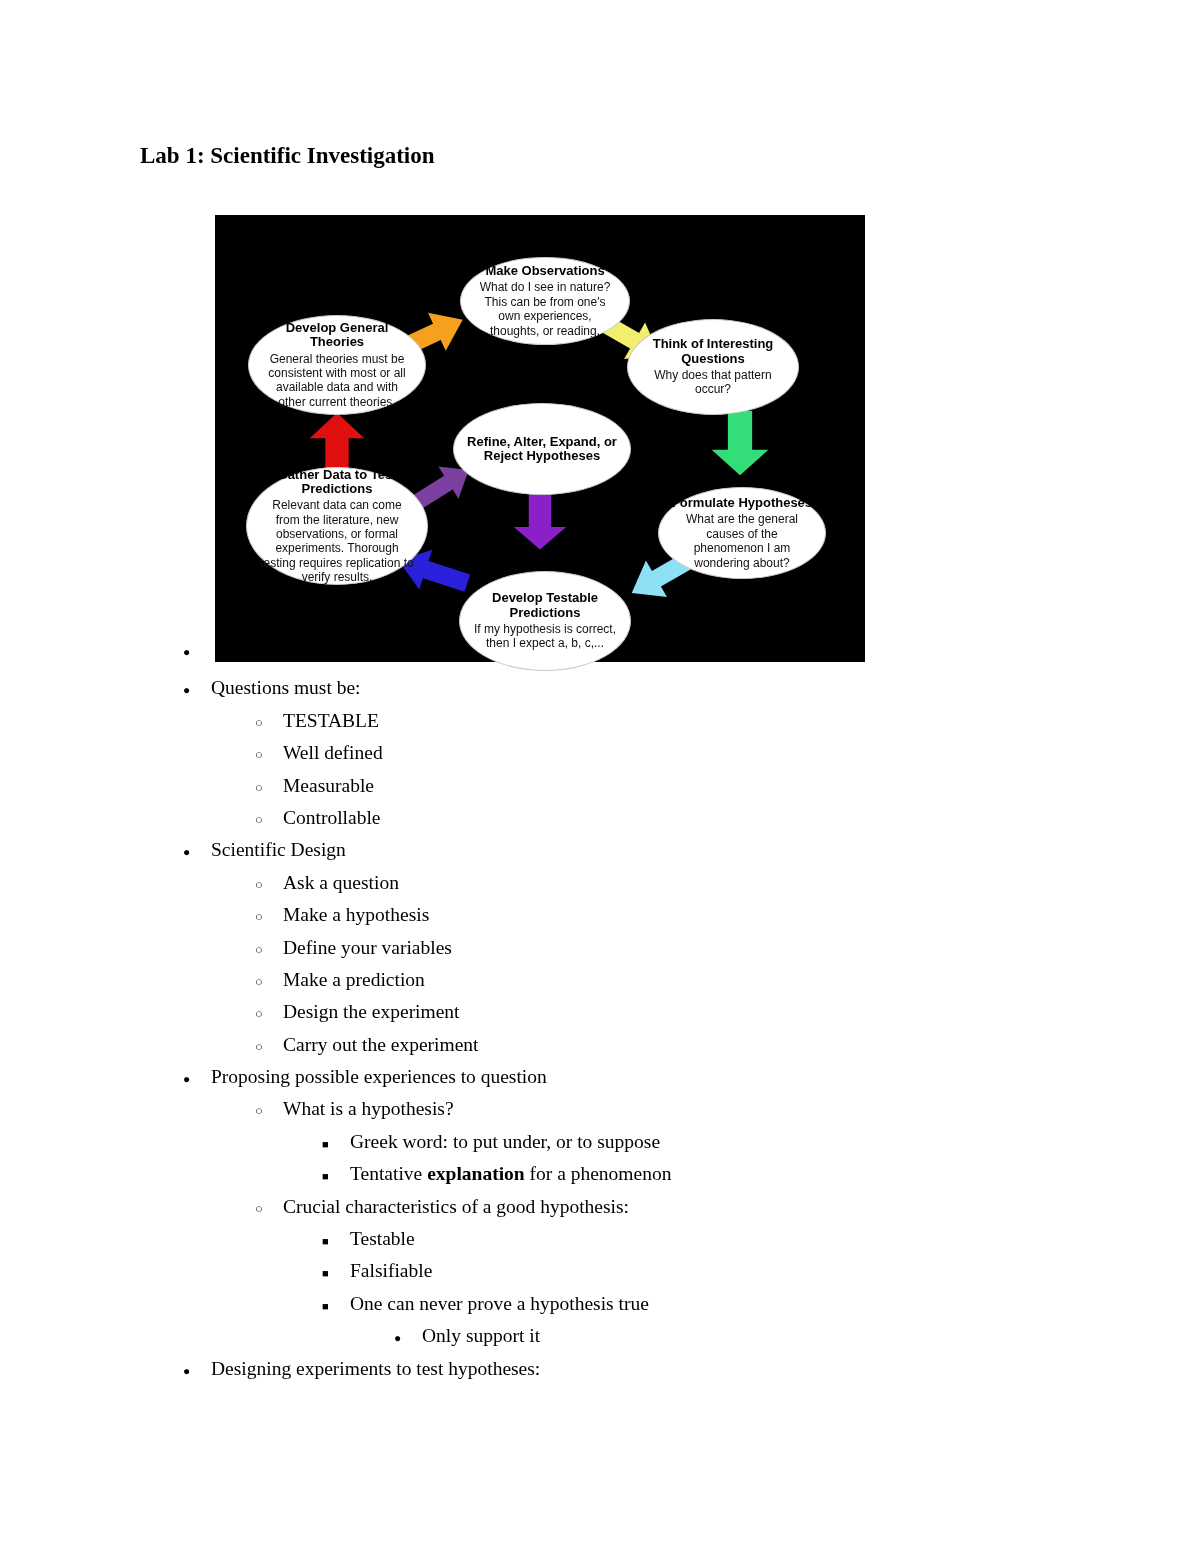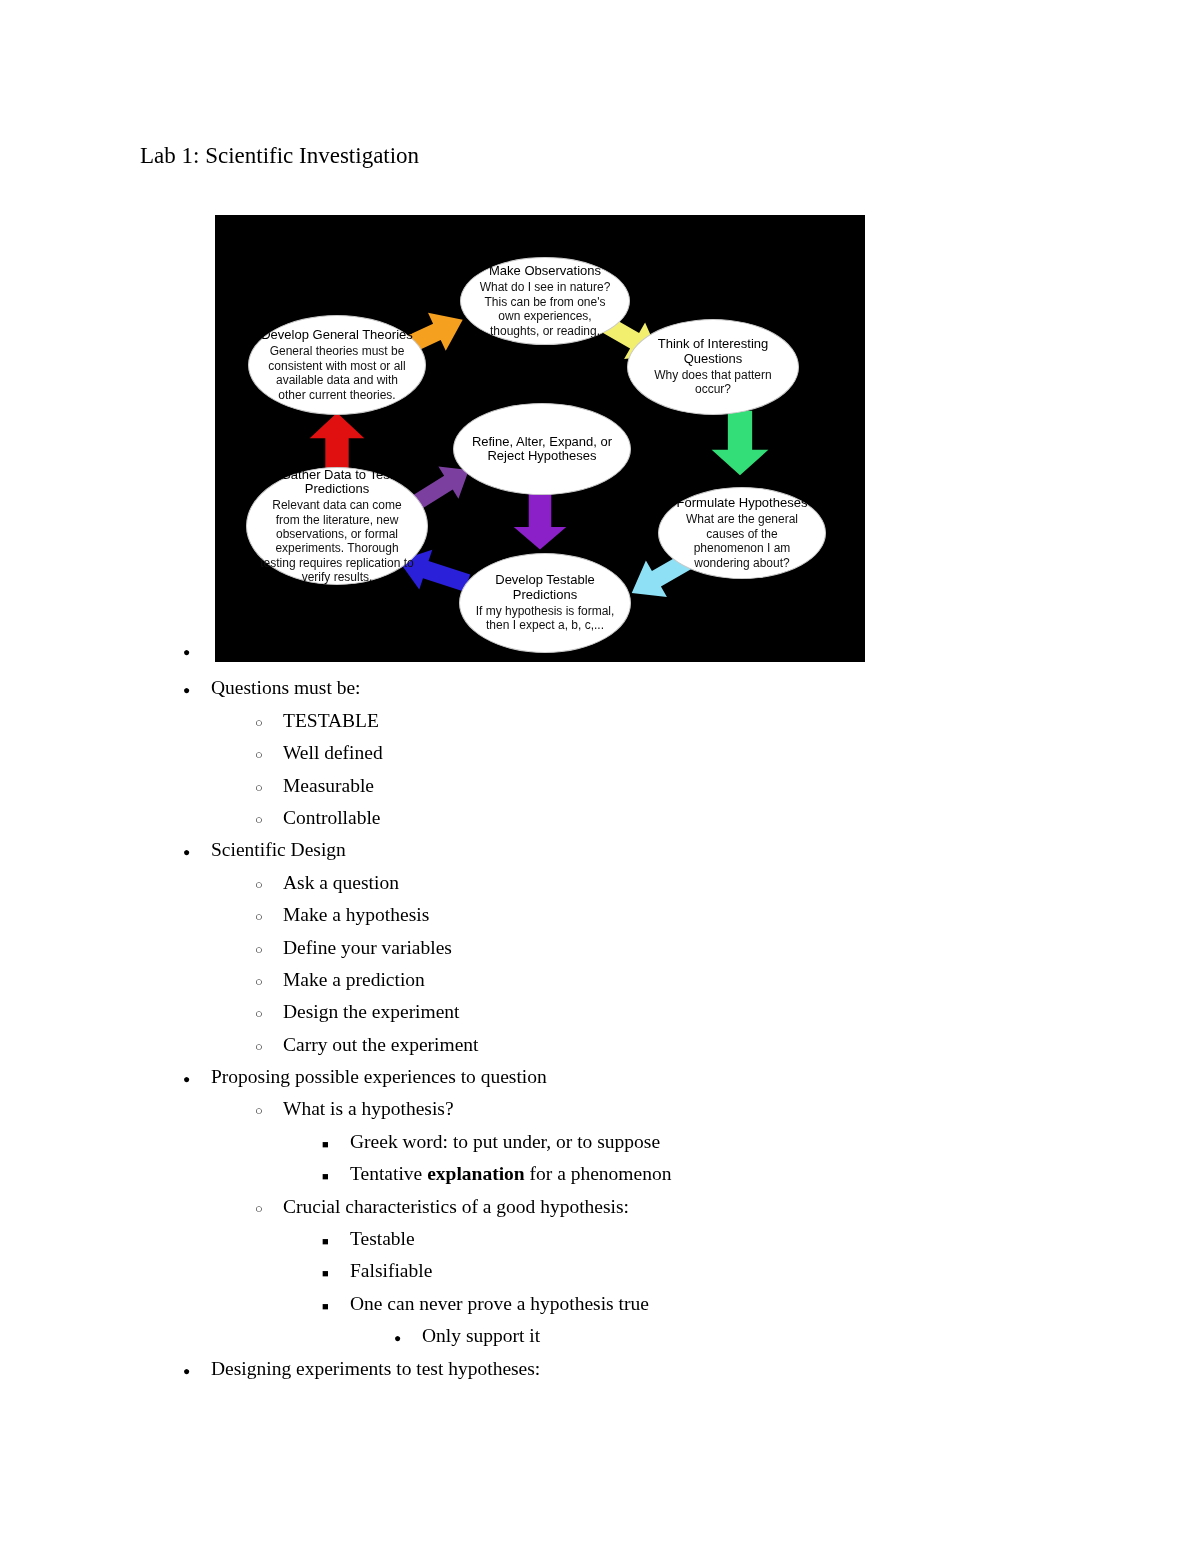--- a/index.html
+++ b/index.html
@@ -6,21 +6,21 @@
   .page{
     position:relative;
     width:1200px;height:1553px;
     background:#ffffff;
     font-family:"Liberation Serif", serif;
     color:#000;
     overflow:hidden;
   }
   .doc-title{
     position:absolute;left:140px;top:143px;
-    margin:0;font-size:23px;font-weight:normal;
+    margin:0;font-size:23px;font-weight:bold;
     font-family:"Liberation Serif", serif;
   }
   
   .diagram{
     position:absolute;left:215px;top:215px;
     width:650px;height:447px;
     background:#000000;
   }
   .diagram svg{position:absolute;left:0;top:0;}
   .node{
@@ -28,21 +28,21 @@
     background:#ffffff;
     border:1px solid #c8c8c8;
     border-radius:50%;
     display:flex;flex-direction:column;
     align-items:center;justify-content:center;
     text-align:center;
     box-sizing:border-box;
     padding:6px 12px;
     font-family:"Liberation Sans", sans-serif;
   }
-  .node-title{font-weight:normal;font-size:13px;line-height:1.1;}
+  .node-title{font-weight:bold;font-size:13px;line-height:1.1;}
   .node-sub{font-size:12px;line-height:1.2;margin-top:2px;color:#111;}
   
   .notes{
     position:absolute;left:140px;top:645px;width:1010px;
   }
   .note{
     display:flex;align-items:baseline;
     height:32.4px;
     font-size:19.5px;
     font-family:"Liberation Serif", serif;
@@ -80,23 +80,23 @@
           <div class="node-sub">What do I see in nature? This can be from one's own experiences, thoughts, or reading.</div>
         </div>
         <div class="node" style="left: 412px; top: 104px; width: 172px; height: 96px;">
           <div class="node-title">Think of Interesting Questions</div>
           <div class="node-sub">Why does that pattern occur?</div>
         </div>
         <div class="node" style="left: 443px; top: 272px; width: 168px; height: 92px;">
           <div class="node-title">Formulate Hypotheses</div>
           <div class="node-sub">What are the general causes of the phenomenon I am wondering about?</div>
         </div>
-        <div class="node" style="left: 244px; top: 338px; width: 172px; height: 100px;">
+        <div class="node" style="left: 244px; top: 356px; width: 172px; height: 100px;">
           <div class="node-title">Develop Testable Predictions</div>
-          <div class="node-sub">If my hypothesis is formal, then I expect a, b, c,...</div>
+          <div class="node-sub">If my hypothesis is correct, then I expect a, b, c,...</div>
         </div>
         <div class="node" style="left: 31px; top: 252px; width: 182px; height: 118px;">
           <div class="node-title">Gather Data to Test Predictions</div>
           <div class="node-sub">Relevant data can come from the literature, new observations, or formal experiments. Thorough testing requires replication to verify results.</div>
         </div>
         <div class="node" style="left: 33px; top: 100px; width: 178px; height: 100px;">
           <div class="node-title">Develop General Theories</div>
           <div class="node-sub">General theories must be consistent with most or all available data and with other current theories.</div>
         </div>
         <div class="node" style="left: 238px; top: 188px; width: 178px; height: 92px;">

